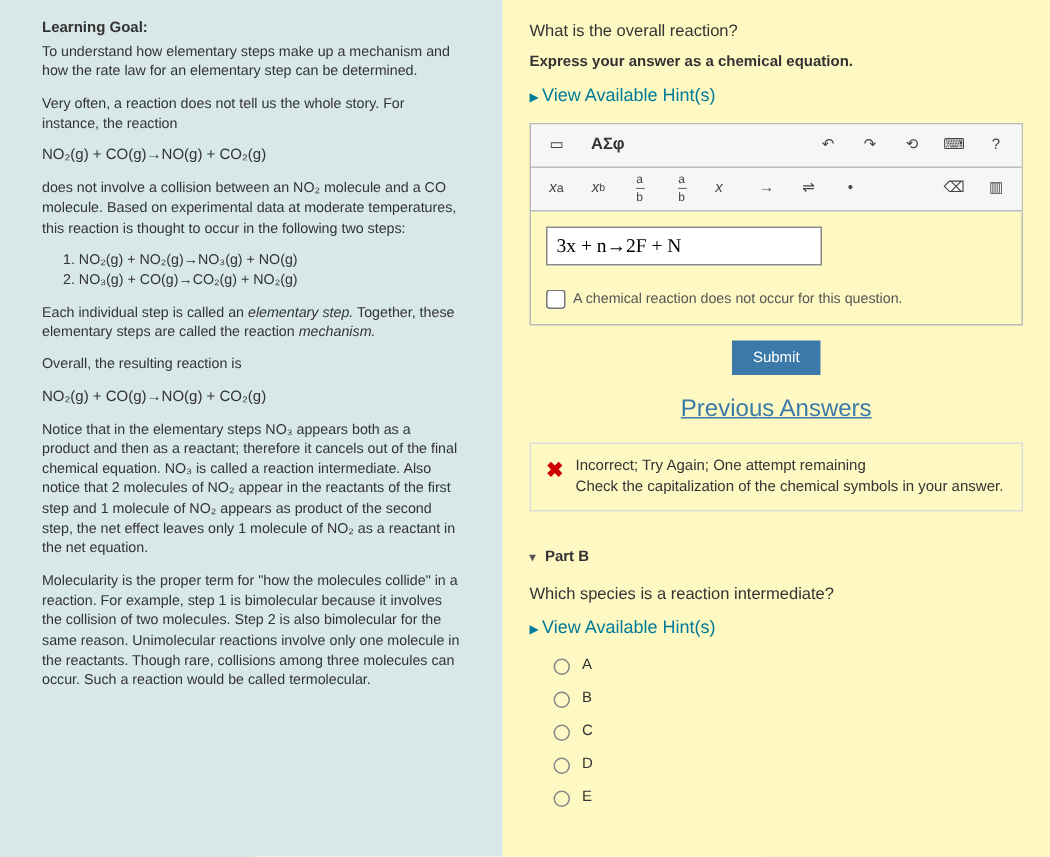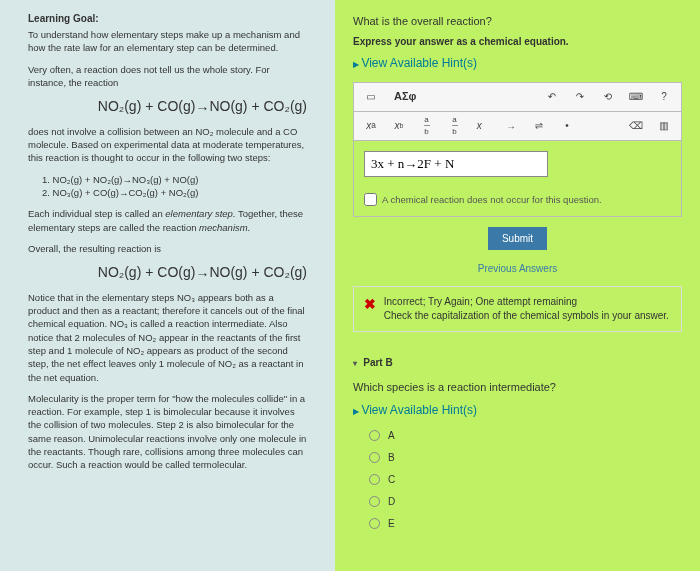--- a/index.html
+++ b/index.html
@@ -1,38 +1,38 @@
 <!DOCTYPE html>
 <html><head>
 <meta charset="utf-8">
 <style>
 * { box-sizing: border-box; margin: 0; padding: 0; }
 body { font-family: Arial, sans-serif; font-size: 10px; color: #333; background: #f5f5f5; width: 700px; height: 571px; overflow: hidden; display: flex; }
 .left-panel { width: 335px; background: #d8e8e8; padding: 12px 28px; overflow: hidden; line-height: 1.4; }
 .left-panel .heading { font-weight: bold; font-size: 10px; margin-bottom: 2px; }
 .left-panel p { margin-bottom: 8px; font-size: 9.5px; }
-.equation { text-align: right; margin: 6px 0 8px; font-size: 14px; }
+.equation { text-align: left; margin: 6px 0 8px; font-size: 10px; }
 .left-panel .emph { font-style: italic; }
 .steps { margin: 6px 0 8px 14px; font-size: 9.5px; }
-.right-panel { flex: 1; background: #bef264; padding: 14px 18px; overflow: hidden; line-height: 1.4; }
+.right-panel { flex: 1; background: #fef9c3; padding: 14px 18px; overflow: hidden; line-height: 1.4; }
 .right-panel .q { font-size: 11px; margin-bottom: 6px; }
 .right-panel .instr { font-weight: bold; font-size: 10px; margin-bottom: 6px; }
 .hint-link { color: #007a99; font-size: 12px; margin-bottom: 10px; cursor: pointer; }
 .hint-link::before { content: "▶ "; font-size: 8px; }
 .editor-box { border: 1px solid #bbb; margin-top: 8px; padding: 0; }
 .toolbar-row { display: flex; align-items: center; border-bottom: 1px solid #bbb; padding: 4px 6px; gap: 6px; background: #f6f6f6; }
 .tool-btn { width: 22px; height: 20px; display: inline-flex; align-items: center; justify-content: center; font-size: 10px; color: #444; cursor: pointer; border: 1px solid transparent; }
 .tool-label { font-size: 11px; font-weight: bold; color: #333; padding: 2px 6px; }
 .spacer { flex: 1; }
 .input-row { padding: 10px; }
 .answer-input { width: 60%; height: 26px; border: 1px solid #888; padding: 2px 6px; font-size: 13px; font-family: serif; }
 .checkbox-row { padding: 6px 10px 10px; font-size: 9.5px; color: #555; display: flex; align-items: center; gap: 5px; }
 .submit-row { display: flex; align-items: center; gap: 12px; margin-top: 10px; flex-direction: column; }
 .submit-btn { background: #3b7aa8; color: #fff; border: none; padding: 6px 14px; font-size: 10px; cursor: pointer; }
-.prev-link { color: #3b7aa8; font-size: 10px; cursor: pointer; }
+.prev-link { color: #3b7aa8; font-size: 16px; text-decoration: underline; cursor: pointer; }
 .feedback { border: 1px solid #ddd; padding: 8px 10px; margin-top: 10px; font-size: 10px; display: flex; gap: 8px; }
 .feedback .x { color: #c00; font-weight: bold; font-size: 14px; }
 .feedback .msg .title { font-weight: normal; }
 .partB { margin-top: 24px; }
 .partB-label { font-size: 10px; font-weight: bold; margin-bottom: 10px; }
 .partB-label::before { content: "▾ "; font-size: 8px; color: #555; margin-right: 4px; }
 .radio-opts { margin-top: 10px; margin-left: 16px; }
 .radio-row { display: flex; align-items: center; gap: 8px; margin-bottom: 8px; font-size: 10px; cursor: pointer; }
 .radio-circle { width: 11px; height: 11px; border: 1px solid #888; border-radius: 50%; }
 sub { font-size: 7px; }

